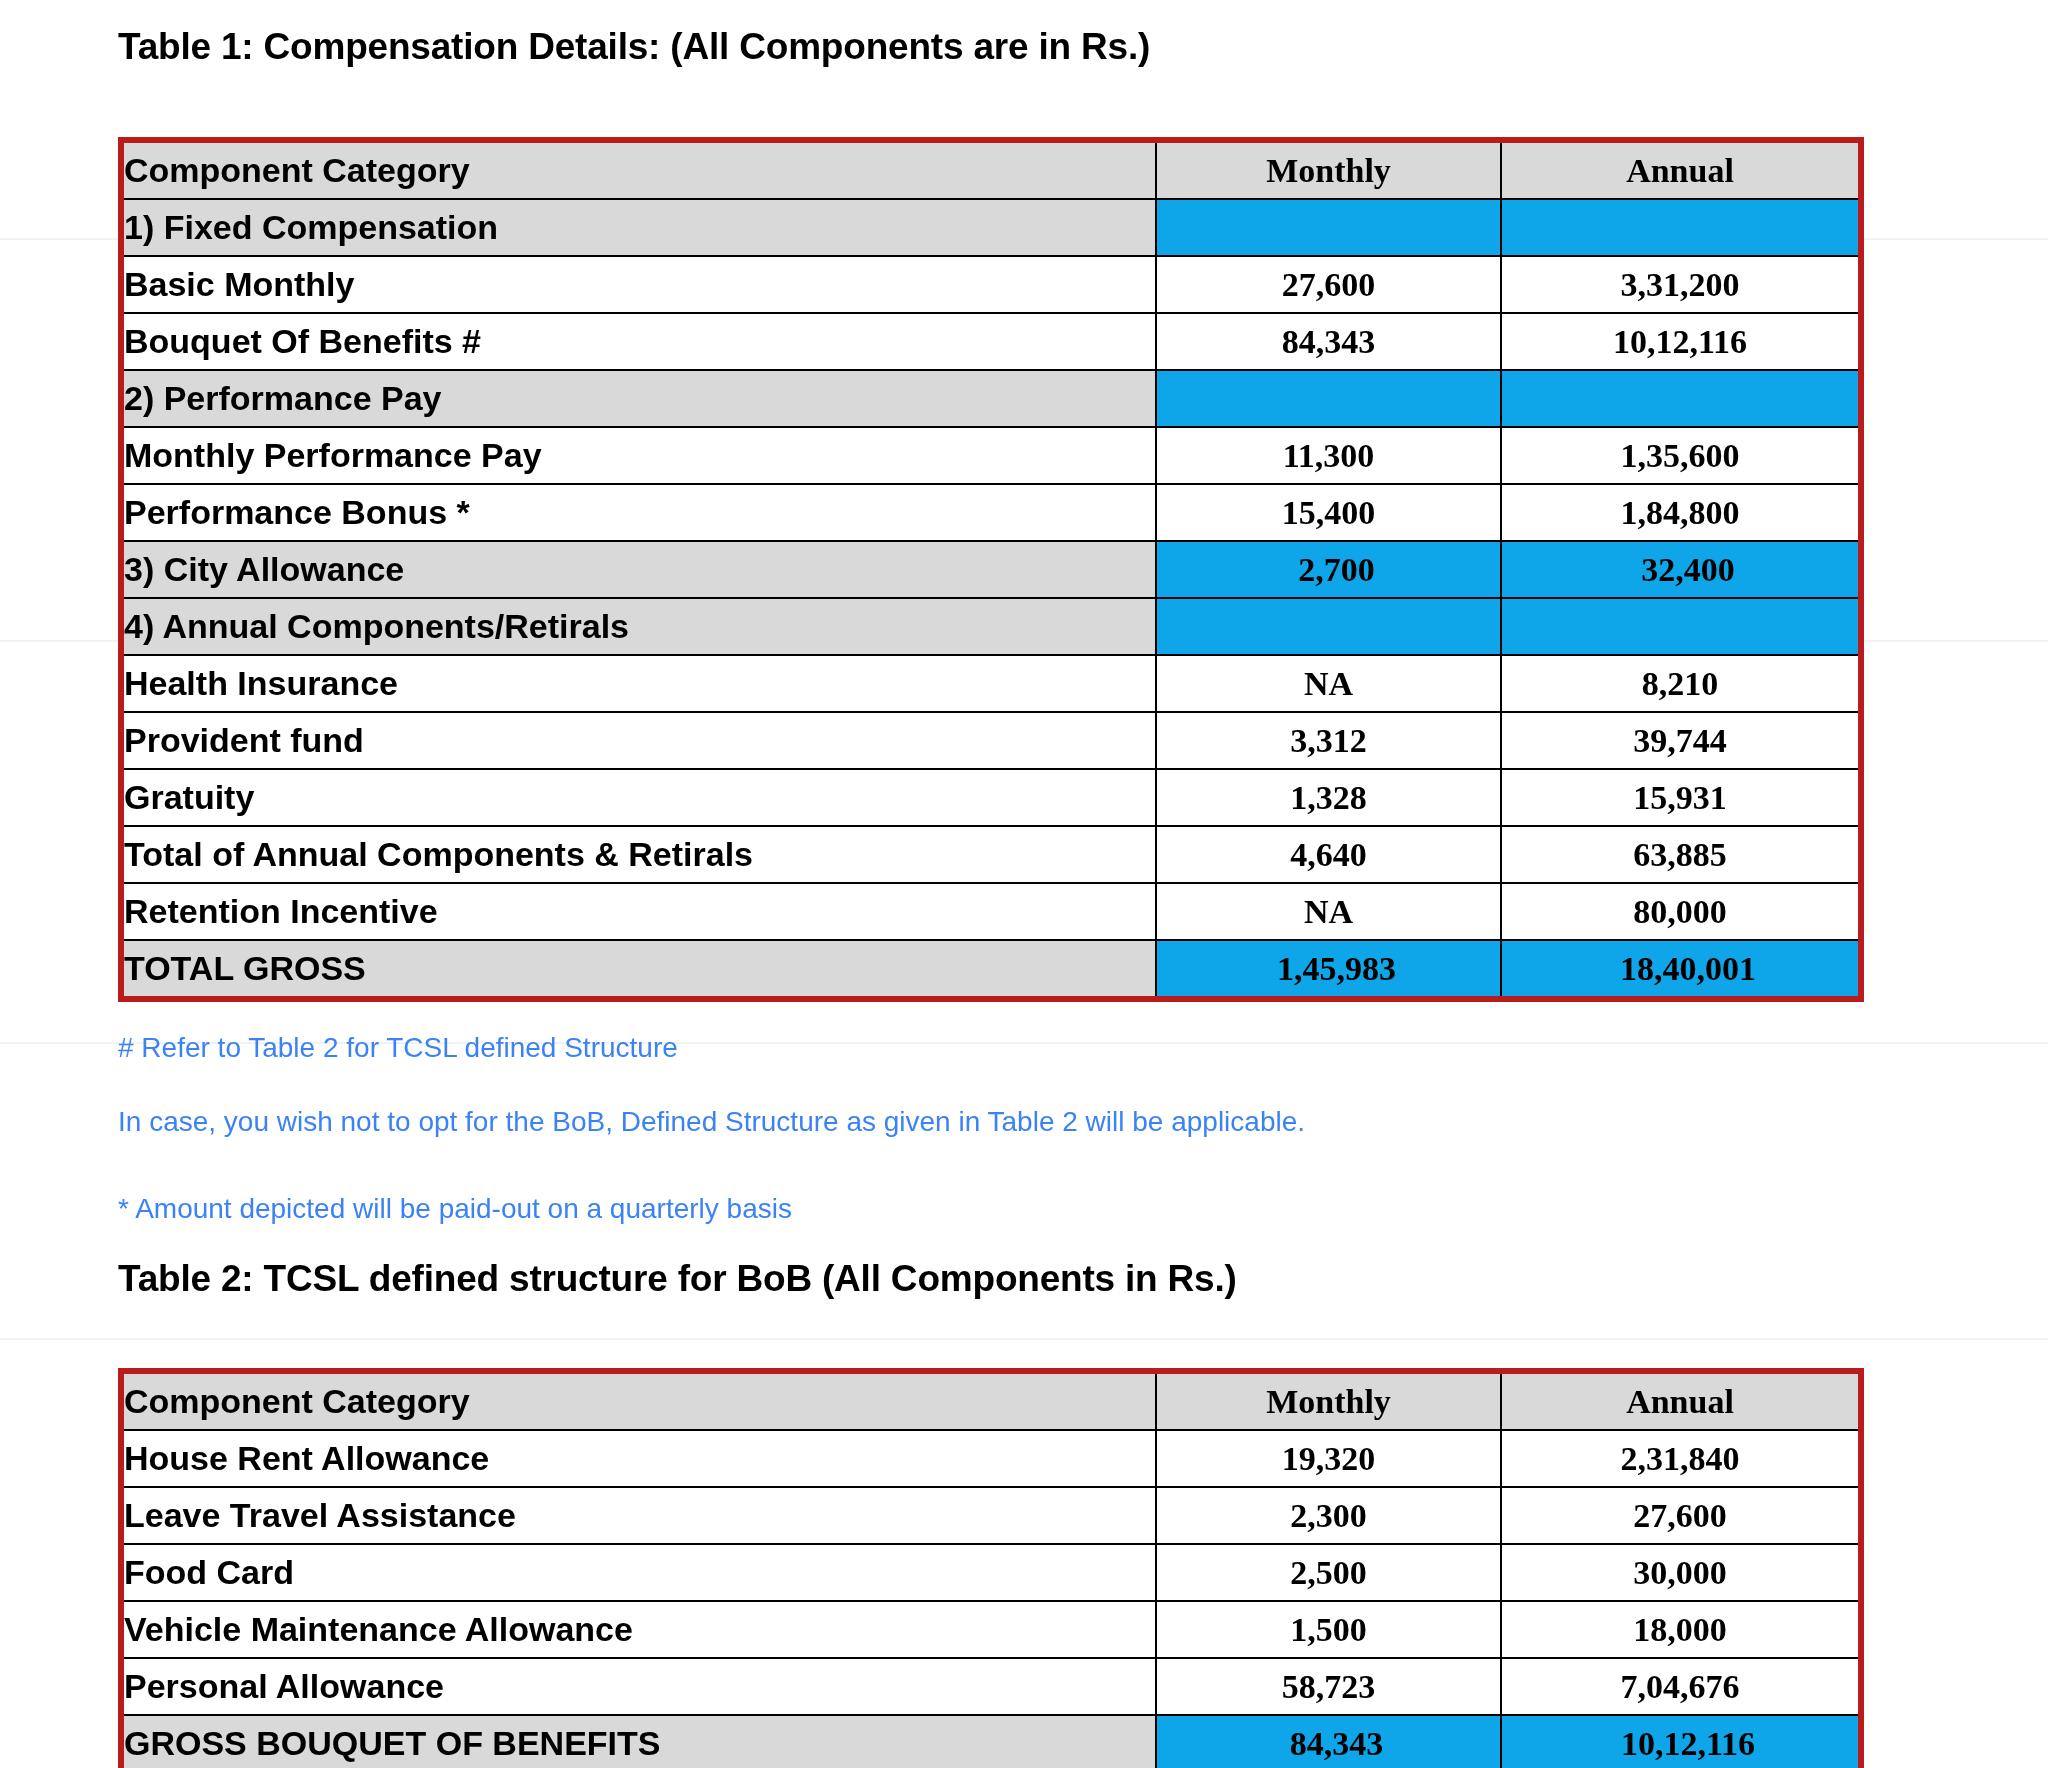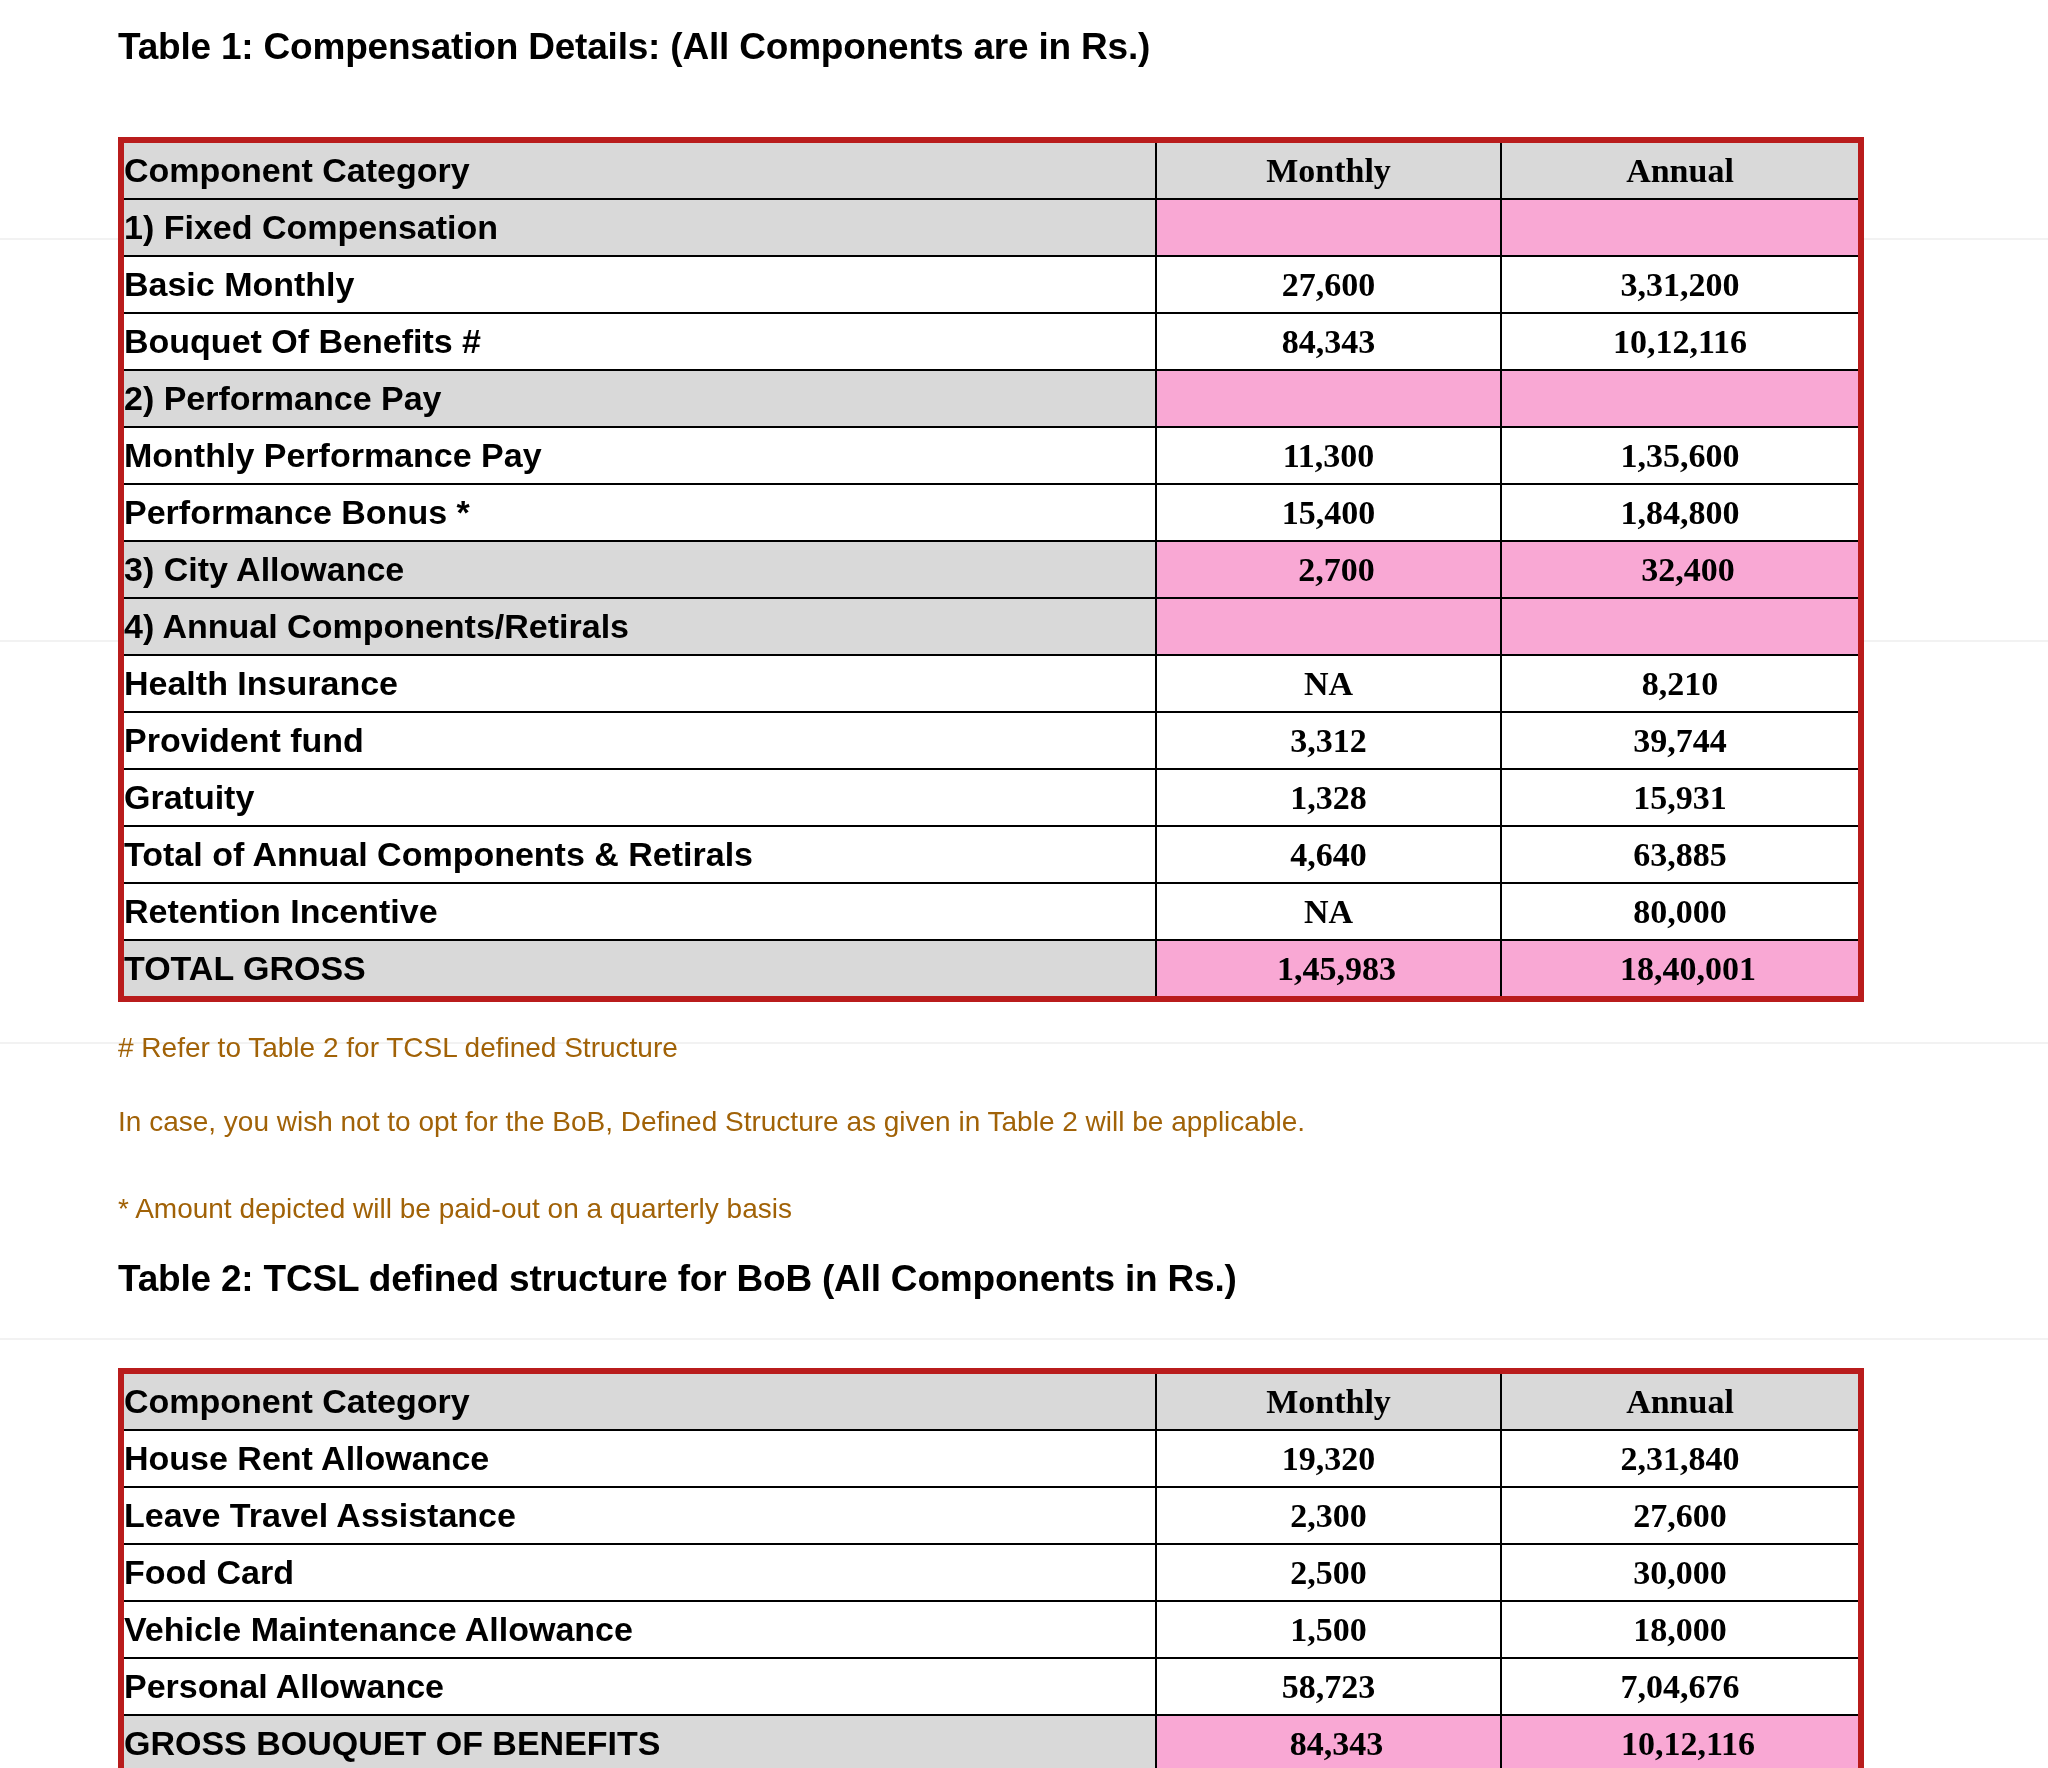--- a/index.html
+++ b/index.html
@@ -67,29 +67,29 @@
     text-align: center;
     font-weight: normal;
     font-family: Liberation Serif, serif;
   }
   .cell-num.bold { font-weight: bold; }
 
   .hdr td { background: #d9d9d9; text-align: left; }
   .hdr td.cell-num { text-align: center; font-weight: bold; }
 
   tr.shaded td.cell-label { background: #d9d9d9; }
-  tr.shaded td.cell-num   { background: #f9a8d4; padding-left: 16px; }
+  tr.shaded td.cell-num   { background: #0ea5e9; padding-left: 16px; }
 
   
   .note {
     position: absolute;
     left: 118px;
     font-size: 28px;
     font-weight: normal;
-    color: #a16207;
+    color: #3b82f6;
     white-space: nowrap;
   }
   #note-0 { top: 1032px; }
   #note-1 { top: 1106px; }
   #note-2 { top: 1181px; margin-top: 12px; }
 
   
   .scanline {
     position: absolute;
     left: 0;

